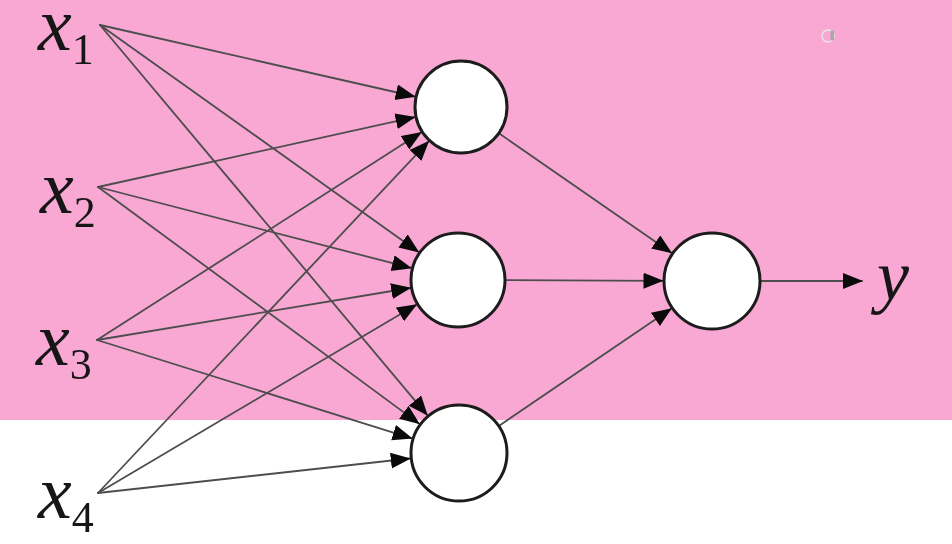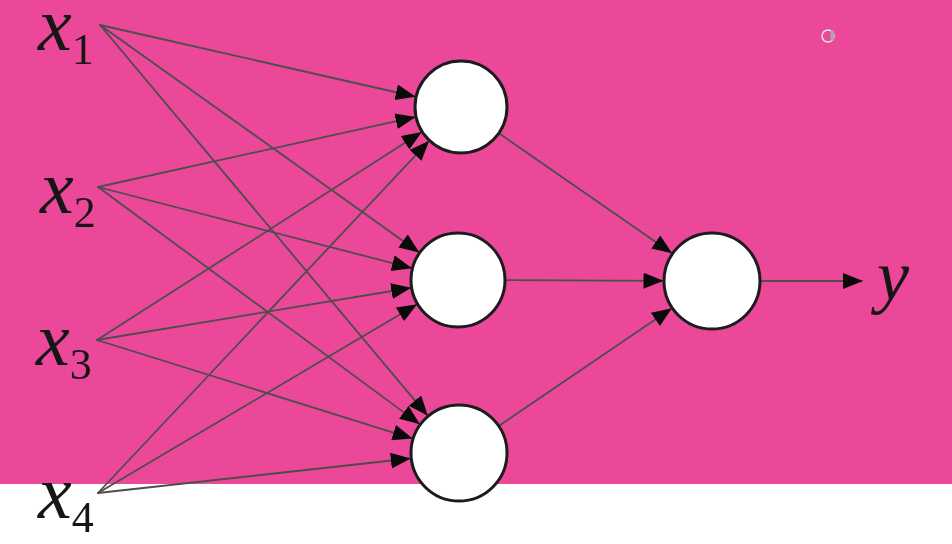--- a/index.html
+++ b/index.html
@@ -7,22 +7,22 @@
     padding: 0;
     background: #ffffff;
     width: 952px;
     height: 544px;
     overflow: hidden;
     font-family: "Liberation Serif", serif;
   }
   .stage {
     position: relative;
     width: 952px;
-    height: 484px;
-    background: #ec4899;
+    height: 420px;
+    background: #f9a8d4;
   }
   svg { display: block; }
   .edge-line {
     fill: none;
     stroke-linecap: round;
   }
   .neuron {
     
   }
   .math-label {

